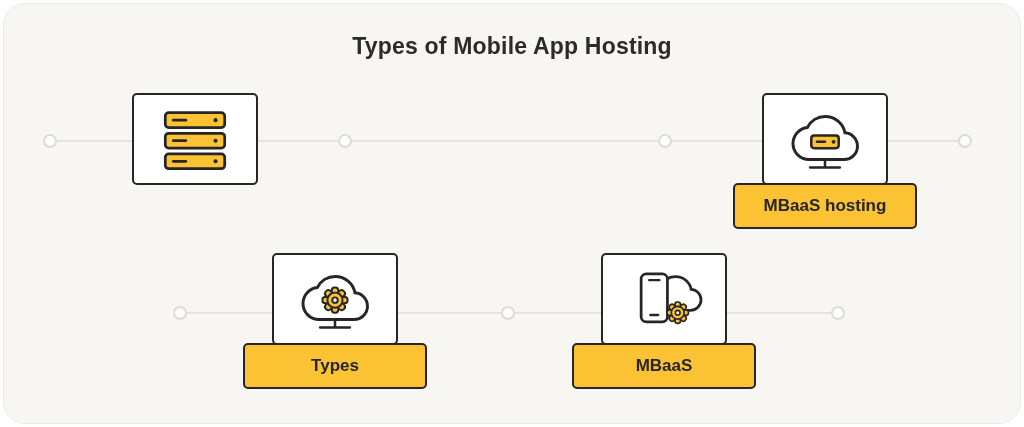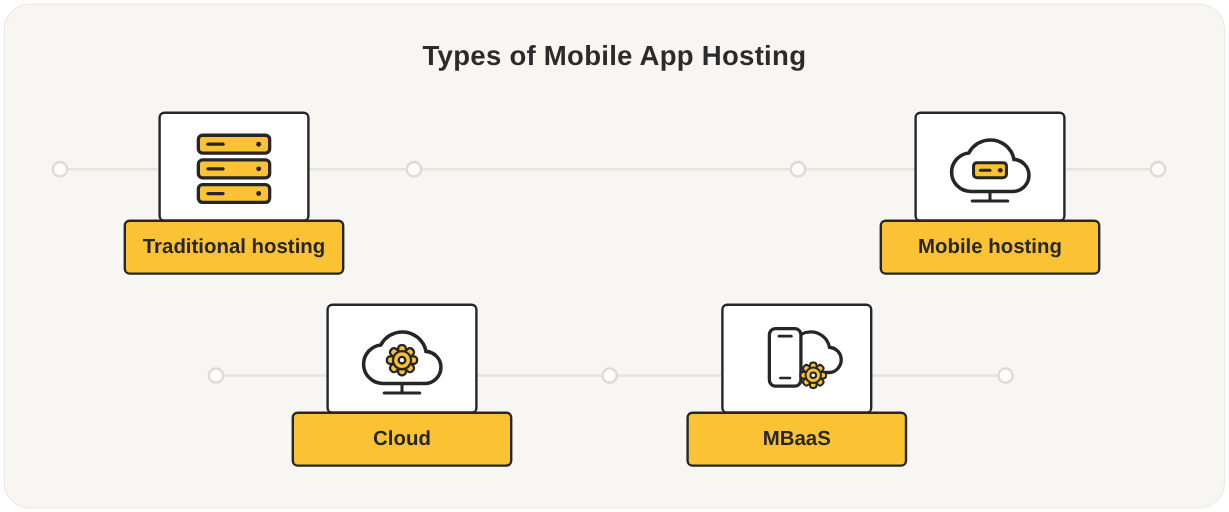--- a/index.html
+++ b/index.html
@@ -41,36 +41,35 @@
           <circle cx="53" cy="18.5" r="1.8" fill="#262626"></circle>
           <rect x="9" y="30" width="52" height="13" rx="3" fill="#FBC233" stroke="#262626" stroke-width="2.4"></rect>
           <line x1="16" y1="36.5" x2="27" y2="36.5" stroke="#262626" stroke-width="2.4" stroke-linecap="round"></line>
           <circle cx="53" cy="36.5" r="1.8" fill="#262626"></circle>
           <rect x="9" y="48" width="52" height="13" rx="3" fill="#FBC233" stroke="#262626" stroke-width="2.4"></rect>
           <line x1="16" y1="54.5" x2="27" y2="54.5" stroke="#262626" stroke-width="2.4" stroke-linecap="round"></line>
           <circle cx="53" cy="54.5" r="1.8" fill="#262626"></circle>
         </g>
       </svg>
     </div>
-    <div class="label">Traditional hosting</div>
   </div>
 
 
   <div class="node" style="left:733px;top:93px;">
     <div class="icon-card">
       <svg width="80" height="80" viewBox="0 0 70 70">
         <path d="M19.35,10.04C18.67,6.59,15.64,4,12,4C9.11,4,6.6,5.64,5.35,8.04C2.34,8.36,0,10.91,0,14c0,3.31,2.69,6,6,6h13c2.76,0,5-2.24,5-5C24,12.36,21.95,10.22,19.35,10.04z" transform="translate(7,6) scale(2.35)" fill="#ffffff" stroke="#262626" stroke-width="1.1"></path>
         <rect x="23" y="32" width="24" height="11" rx="2.5" fill="#FBC233" stroke="#262626" stroke-width="2.2"></rect>
         <line x1="28" y1="37.5" x2="35" y2="37.5" stroke="#262626" stroke-width="2.2" stroke-linecap="round"></line>
         <circle cx="42.5" cy="37.5" r="1.7" fill="#262626"></circle>
         <line x1="35" y1="53" x2="35" y2="60" stroke="#262626" stroke-width="2.2"></line>
         <line x1="22" y1="60" x2="48" y2="60" stroke="#262626" stroke-width="2.2" stroke-linecap="round"></line>
       </svg>
     </div>
-    <div class="label">Mobile hosting</div>
+    <div class="label">MBaaS hosting</div>
   </div>
 
   <div class="node" style="left:243px;top:253px;">
     <div class="icon-card">
       <svg width="80" height="80" viewBox="0 0 70 70">
         <path d="M19.35,10.04C18.67,6.59,15.64,4,12,4C9.11,4,6.6,5.64,5.35,8.04C2.34,8.36,0,10.91,0,14c0,3.31,2.69,6,6,6h13c2.76,0,5-2.24,5-5C24,12.36,21.95,10.22,19.35,10.04z" transform="translate(7,6) scale(2.35)" fill="#ffffff" stroke="#262626" stroke-width="1.1"></path>
         <g transform="translate(35,36)">
           <g fill="#FBC233" stroke="#262626" stroke-width="1.7">
             <rect x="-2.8" y="-11" width="5.6" height="22" rx="2.4"></rect>
             <rect x="-11" y="-2.8" width="22" height="5.6" rx="2.4"></rect>
@@ -79,21 +78,21 @@
               <rect x="-11" y="-2.8" width="22" height="5.6" rx="2.4"></rect>
             </g>
           </g>
           <circle r="6.6" fill="#FBC233" stroke="#262626" stroke-width="1.7"></circle>
           <circle r="2.4" fill="#ffffff" stroke="#262626" stroke-width="1.7"></circle>
         </g>
         <line x1="35" y1="53" x2="35" y2="60" stroke="#262626" stroke-width="2.2"></line>
         <line x1="22" y1="60" x2="48" y2="60" stroke="#262626" stroke-width="2.2" stroke-linecap="round"></line>
       </svg>
     </div>
-    <div class="label">Cloud</div>
+    <div class="label">Types</div>
   </div>
 
   <div class="node" style="left:572px;top:253px;">
     <div class="icon-card">
       <svg width="80" height="80" viewBox="0 0 70 70">
         <path d="M19.35,10.04C18.67,6.59,15.64,4,12,4C9.11,4,6.6,5.64,5.35,8.04C2.34,8.36,0,10.91,0,14c0,3.31,2.69,6,6,6h13c2.76,0,5-2.24,5-5C24,12.36,21.95,10.22,19.35,10.04z" transform="translate(23,8) scale(1.85)" fill="#ffffff" stroke="#262626" stroke-width="1.3"></path>
         <rect x="15" y="13" width="23" height="42" rx="4.5" fill="#ffffff" stroke="#262626" stroke-width="2.4"></rect>
         <line x1="22" y1="18.5" x2="31" y2="18.5" stroke="#262626" stroke-width="2" stroke-linecap="round"></line>
         <line x1="23" y1="49" x2="30" y2="49" stroke="#262626" stroke-width="2" stroke-linecap="round"></line>
         <g transform="translate(47,47) scale(0.85)">

